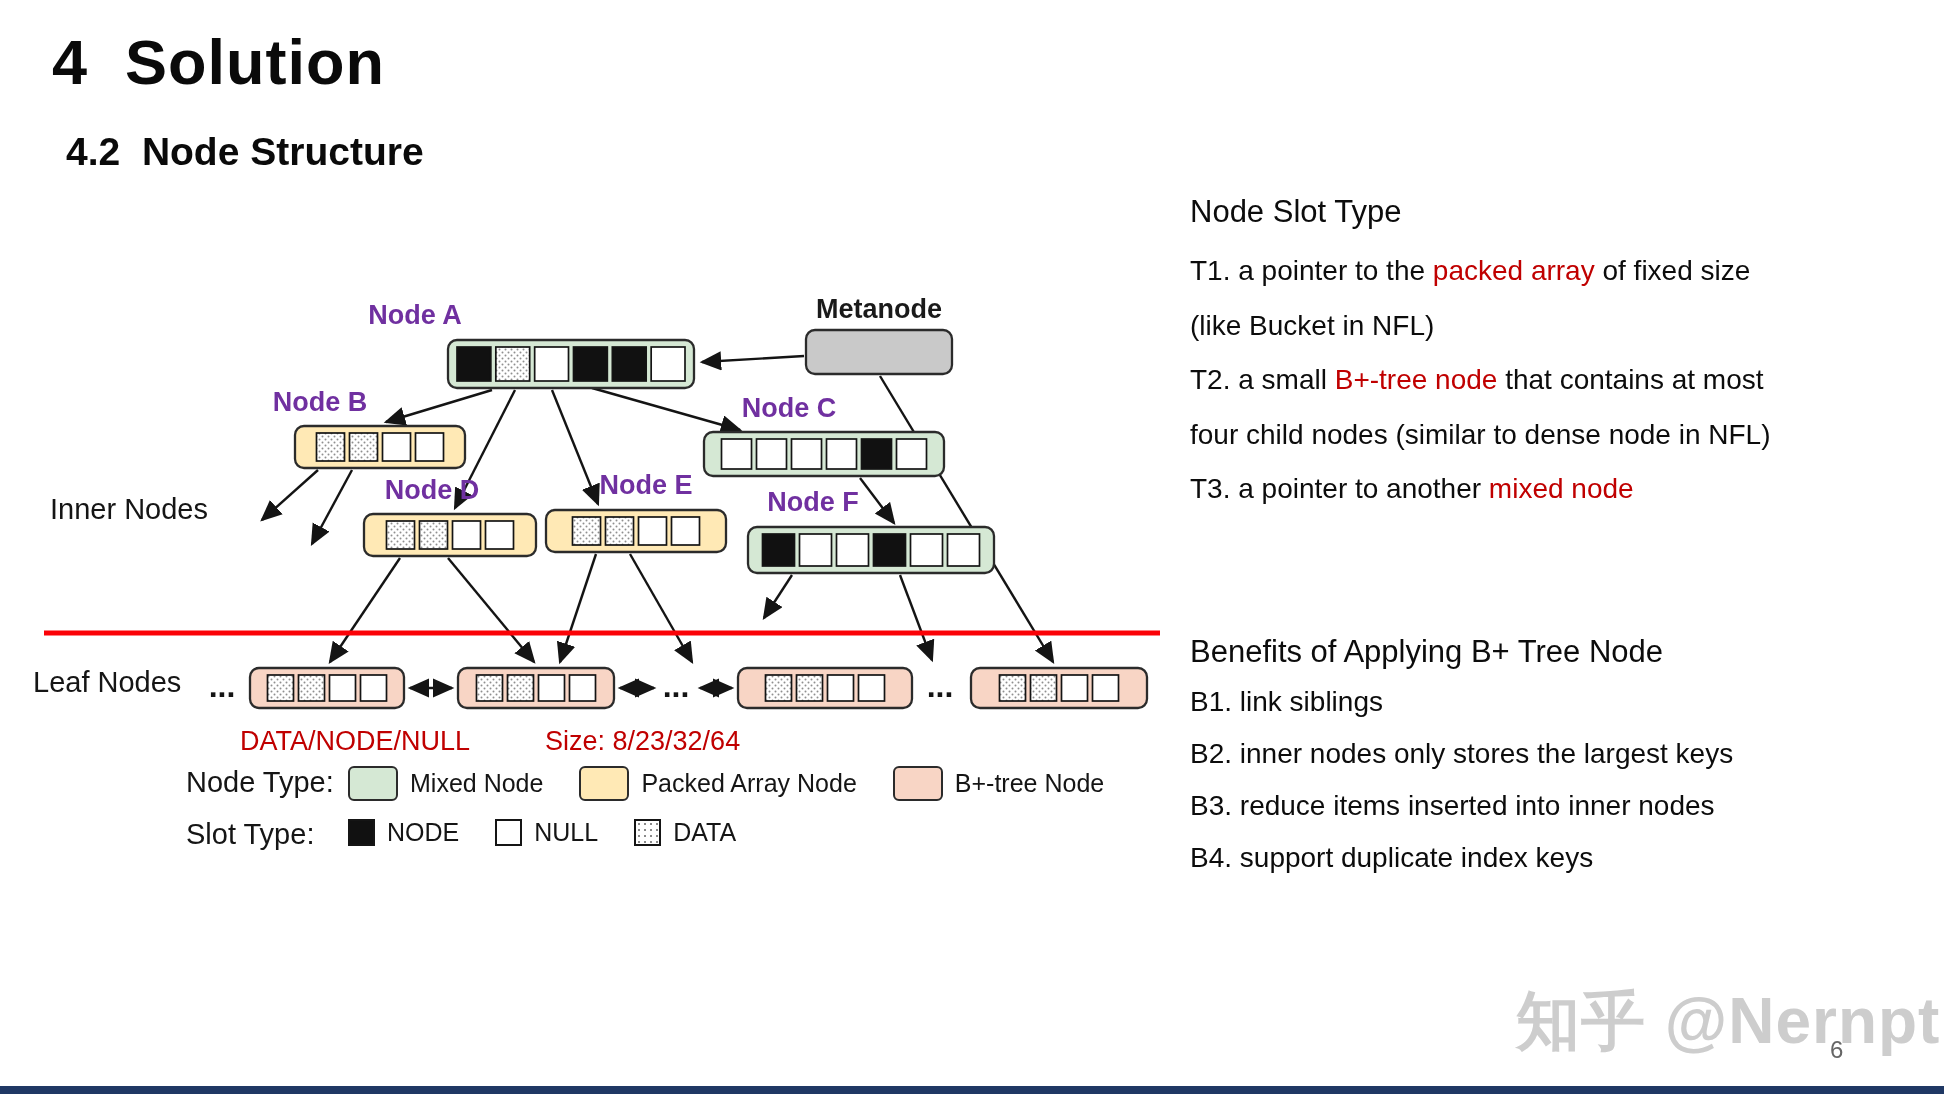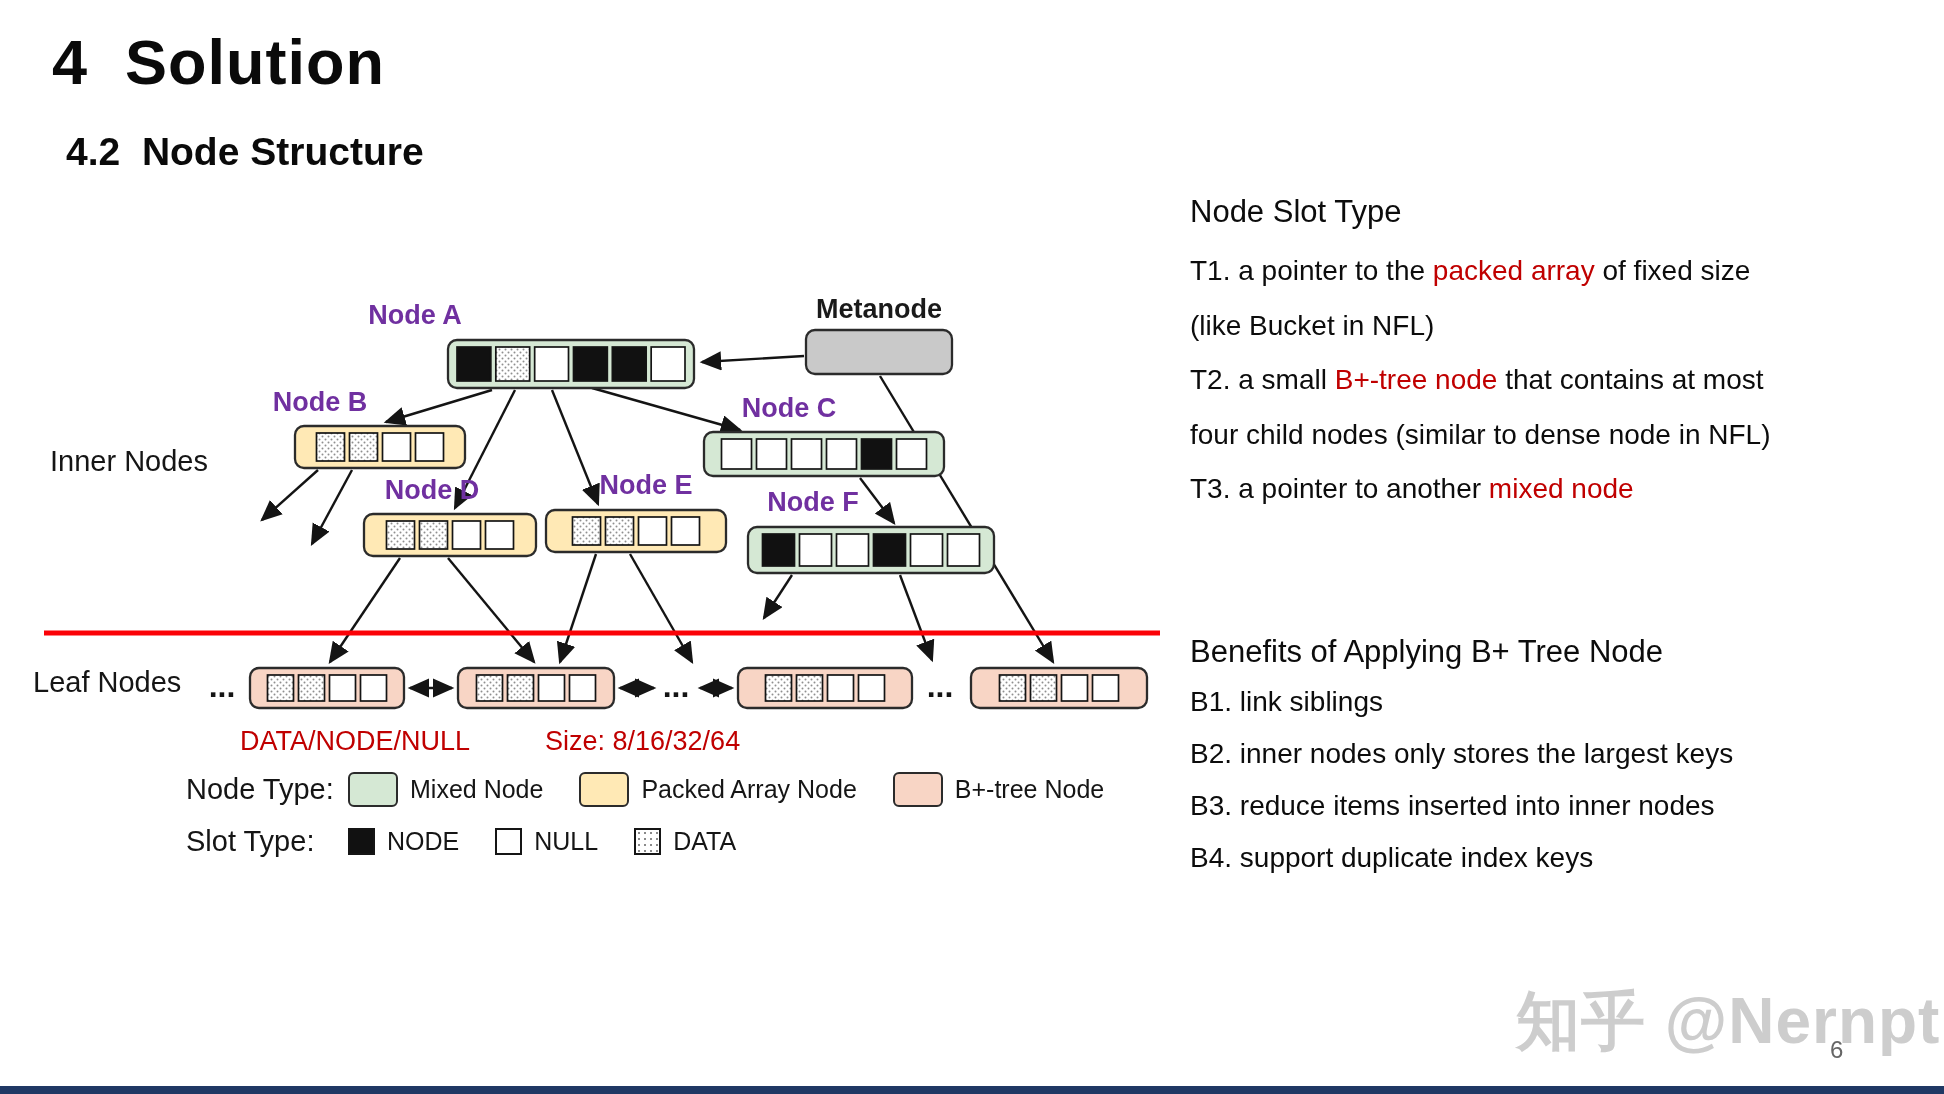--- a/index.html
+++ b/index.html
@@ -3,27 +3,27 @@
 <meta charset="utf-8">
 <style>
   html,body{margin:0;padding:0;background:#e8e8e8;}
   .slide{position:relative;width:1944px;height:1094px;background:#ffffff;
          font-family:"Liberation Sans","DejaVu Sans",sans-serif;color:#111;overflow:hidden;}
   .abs{position:absolute;}
   .slide-title{left:52px;top:26px;font-size:63px;font-weight:800;white-space:pre;letter-spacing:1px;color:#0a0a0a;text-align:center;}
   .slide-subtitle{left:66px;top:130px;font-size:39px;font-weight:700;white-space:pre;color:#0a0a0a;}
   #diagram-svg{position:absolute;left:0;top:0;width:1944px;height:1094px;}
   .side-label{font-size:29px;color:#151515;}
-  .inner-nodes-label{left:50px;top:445px;}
+  .inner-nodes-label{left:50px;top:493px;}
   .leaf-nodes-label{left:33px;top:666px;}
   .caption{font-size:27px;font-weight:400;color:#c00000;top:726px;white-space:pre;}
   .caption-left{left:240px;}
   .caption-right{left:545px;}
   .legend{left:186px;top:766px;}
-  .legend-row{display:flex;align-items:center;height:46px;}
+  .legend-row{display:flex;align-items:flex-start;height:46px;}
   .legend-row + .legend-row{margin-top:6px;}
   .legend-title{font-size:29px;color:#151515;width:162px;flex:none;}
   .legend-items{display:flex;align-items:center;}
   .legend-item{display:flex;align-items:center;margin-right:36px;}
   .legend-item .lbl{font-size:25px;margin-left:12px;color:#151515;white-space:nowrap;}
   .sw-node-type{width:46px;height:31px;border:2px solid #2b2b2b;border-radius:6px;flex:none;}
   .sw-slot{width:27px;height:27px;border:2px solid #151515;flex:none;box-sizing:border-box;}
   .sw-slot.node{background:#111111;}
   .sw-slot.null{background:#ffffff;}
   .sw-slot.data{background-color:#ffffff;
@@ -171,21 +171,21 @@
       </g>
   </svg>
 
   <div class="abs slide-title">4  Solution</div>
   <div class="abs slide-subtitle">4.2  Node Structure</div>
 
   <div class="abs side-label inner-nodes-label">Inner Nodes</div>
   <div class="abs side-label leaf-nodes-label">Leaf Nodes</div>
 
   <div class="abs caption caption-left">DATA/NODE/NULL</div>
-  <div class="abs caption caption-right">Size: 8/16/32/64</div>
+  <div class="abs caption caption-right">Size: 8/23/32/64</div>
 
   <div class="abs legend">
     <div class="legend-row">
       <div class="legend-title">Node Type:</div>
       <div id="legend-node-items" class="legend-items">
           <span class="legend-item">
             <span class="sw-node-type" style="background: rgb(213, 232, 212);"></span>
             <span class="lbl">Mixed Node</span>
           </span>
           <span class="legend-item">

